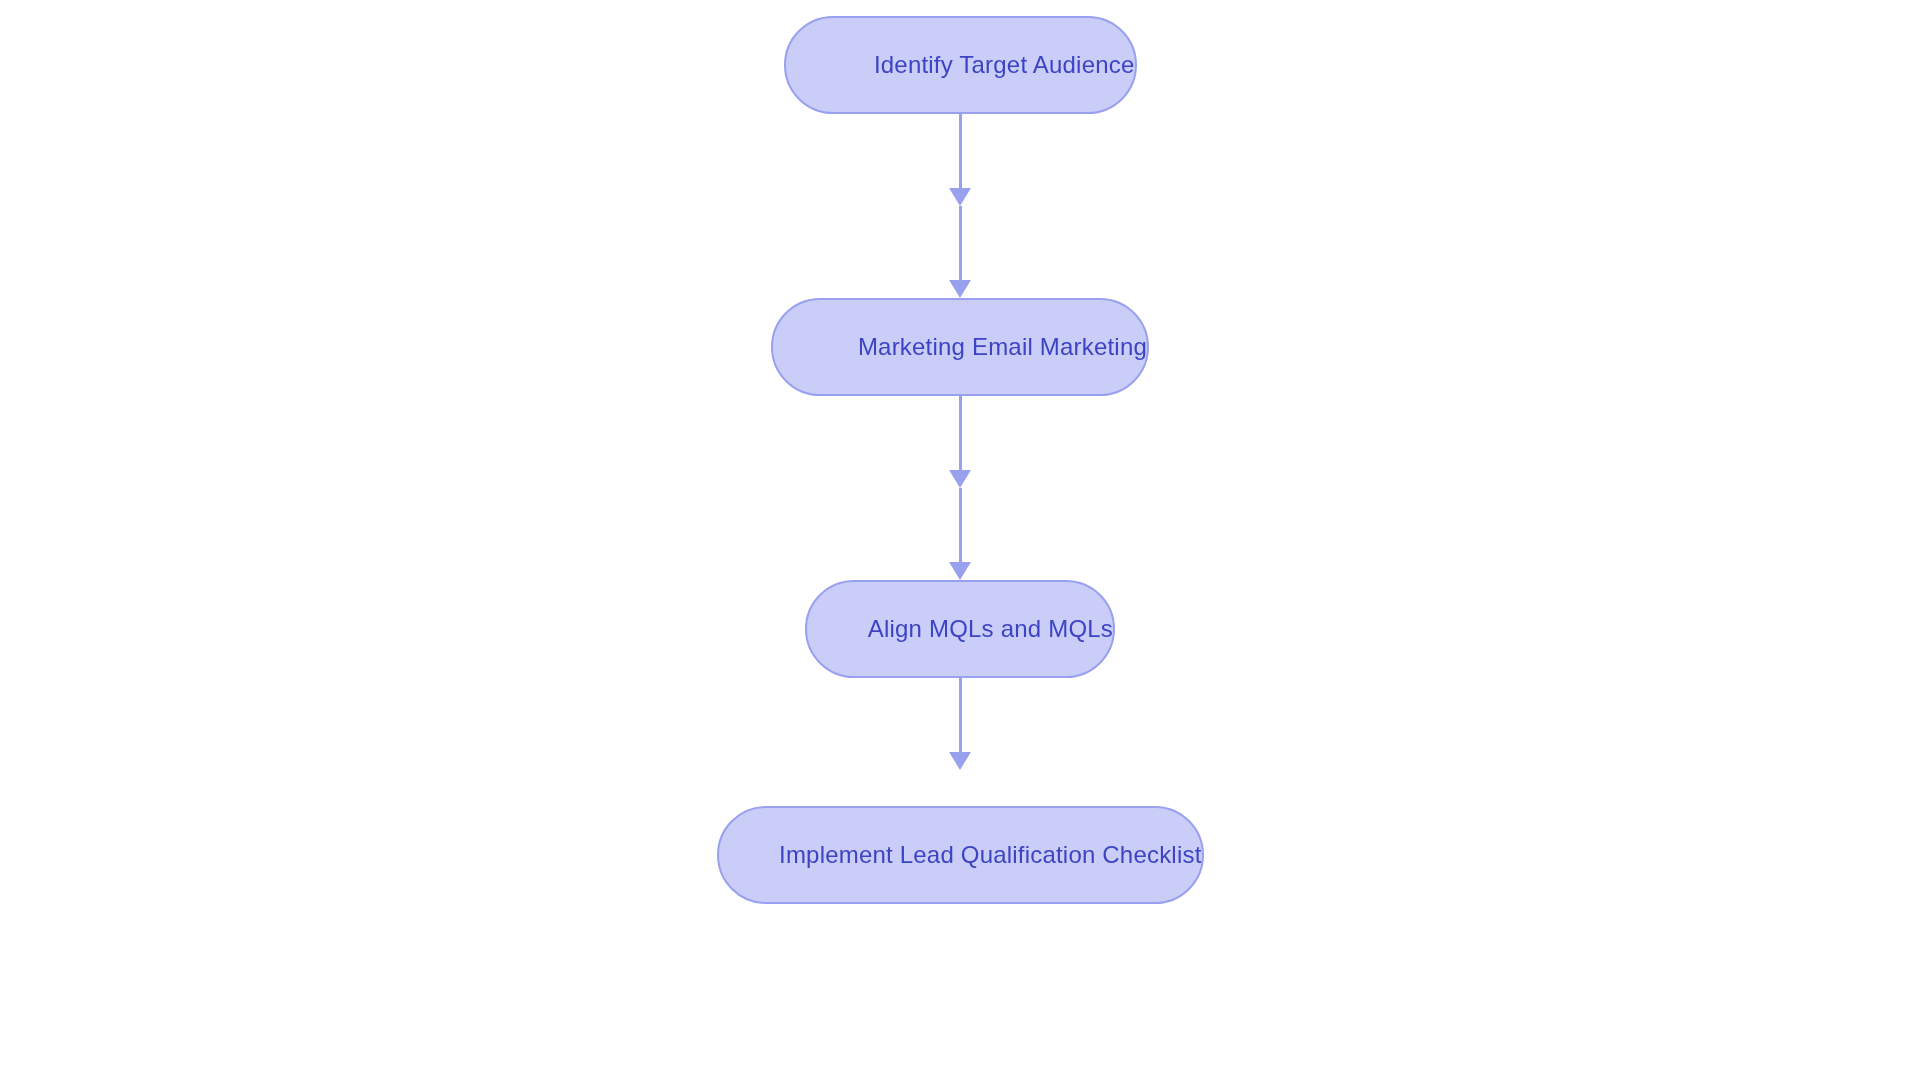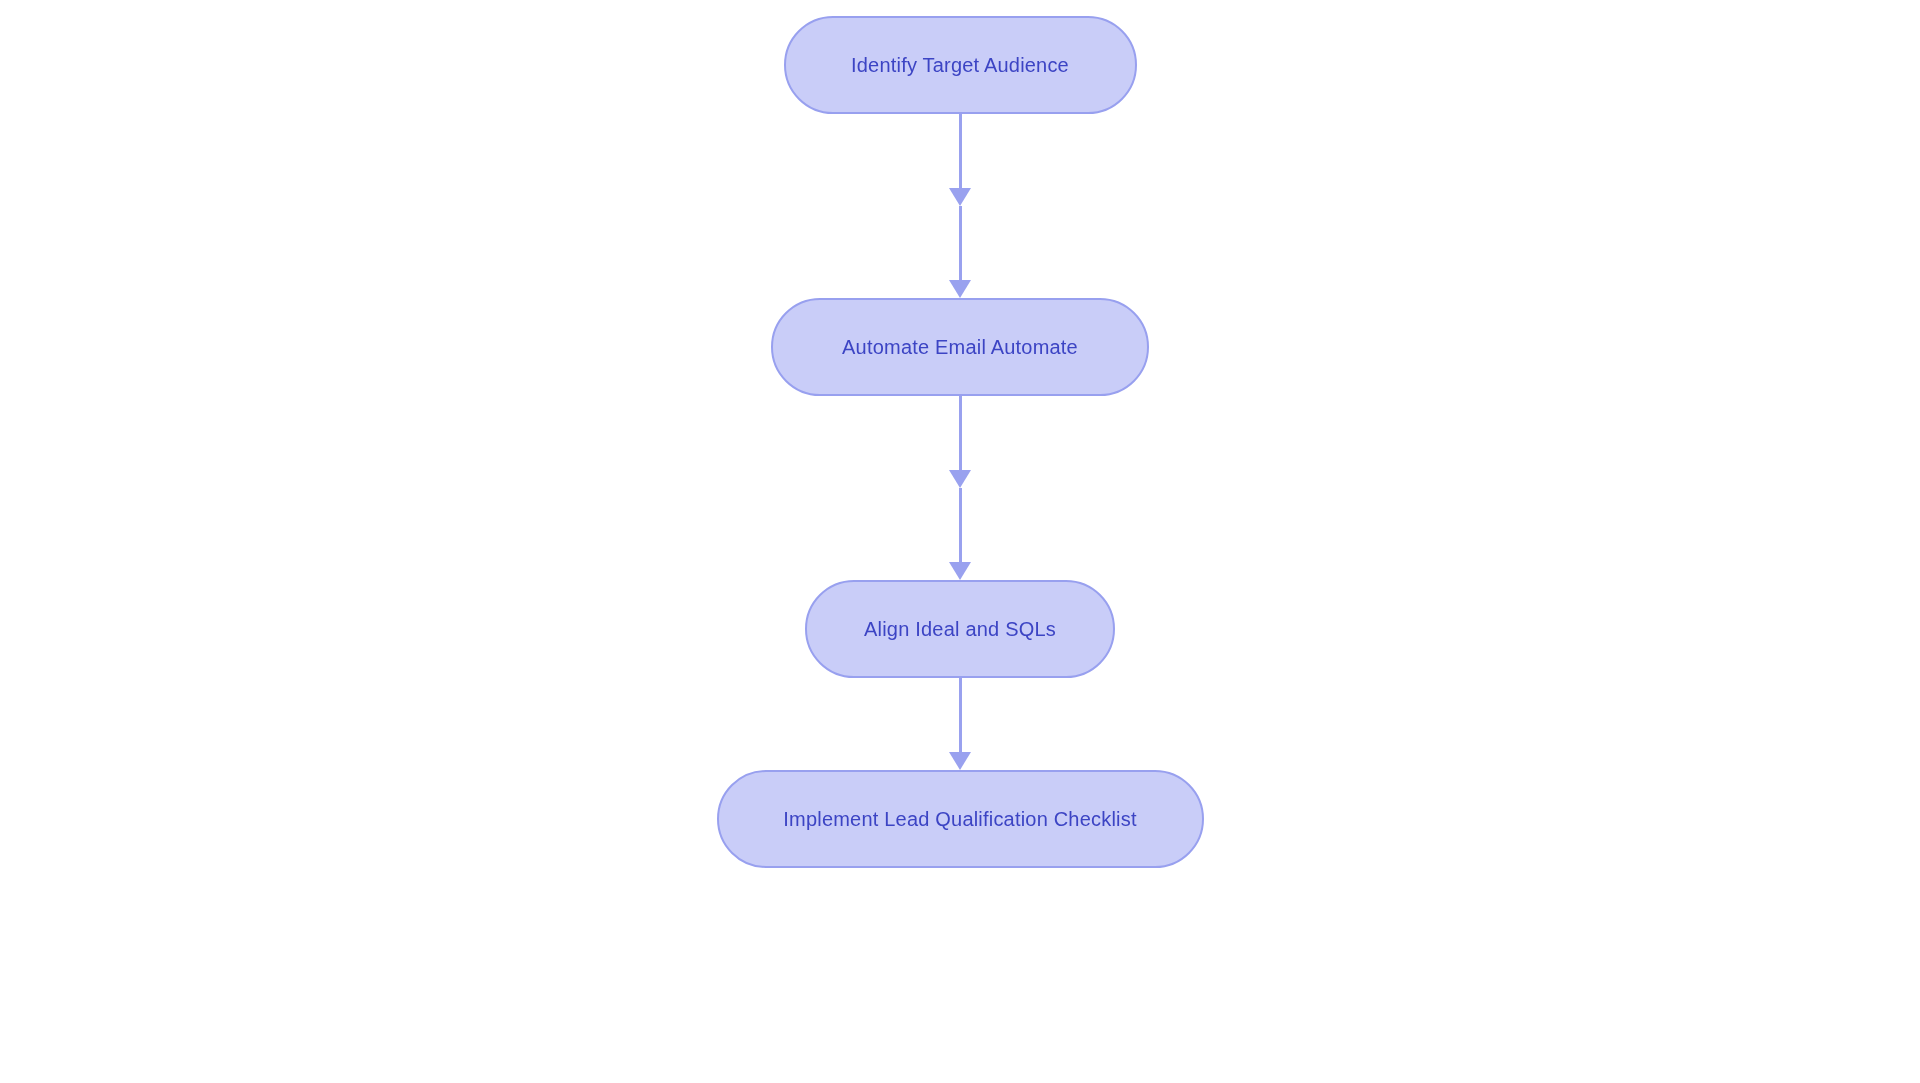--- a/index.html
+++ b/index.html
@@ -25,32 +25,32 @@
     padding-top:16px;
   }
   .node{
     height:98px;
     border-radius:49px;
     background:var(--node-fill);
     border:2px solid var(--node-border);
     color:var(--node-text);
     display:flex;
     align-items:center;
-    justify-content:center;
-    font-size:20px;
+    justify-content:flex-end;
+    font-size:24px;
     letter-spacing:0.2px;
     flex:0 0 auto;
   }
   
   .node.n0{width:353px;}
   .node.n1{width:475px;}
   .node.n2{width:378px;}
   .node.n3{width:320px;}
   .node.n4{width:310px;}
-  .node.n5{width:487px;}
+  .node.n5{width:487px;margin-top:36px;}
   .connector{
     flex:0 0 auto;
     height:92px;
     display:flex;
     flex-direction:column;
     align-items:center;
   }
   .connector .line{
     width:3px;
     height:74px;
@@ -78,36 +78,36 @@
     <div class="arrowhead"></div>
   </div>
 
 
   <div class="connector">
     <div class="line"></div>
     <div class="arrowhead"></div>
   </div>
 
   <div class="node n2">
-    <span class="node-label">Automate Email Automate</span>
+    <span class="node-label">Marketing Email Marketing</span>
   </div>
 
   <div class="connector">
     <div class="line"></div>
     <div class="arrowhead"></div>
   </div>
 
 
   <div class="connector">
     <div class="line"></div>
     <div class="arrowhead"></div>
   </div>
 
   <div class="node n4">
-    <span class="node-label">Align Ideal and SQLs</span>
+    <span class="node-label">Align MQLs and MQLs</span>
   </div>
 
   <div class="connector">
     <div class="line"></div>
     <div class="arrowhead"></div>
   </div>
 
   <div class="node n5">
     <span class="node-label">Implement Lead Qualification Checklist</span>
   </div>

